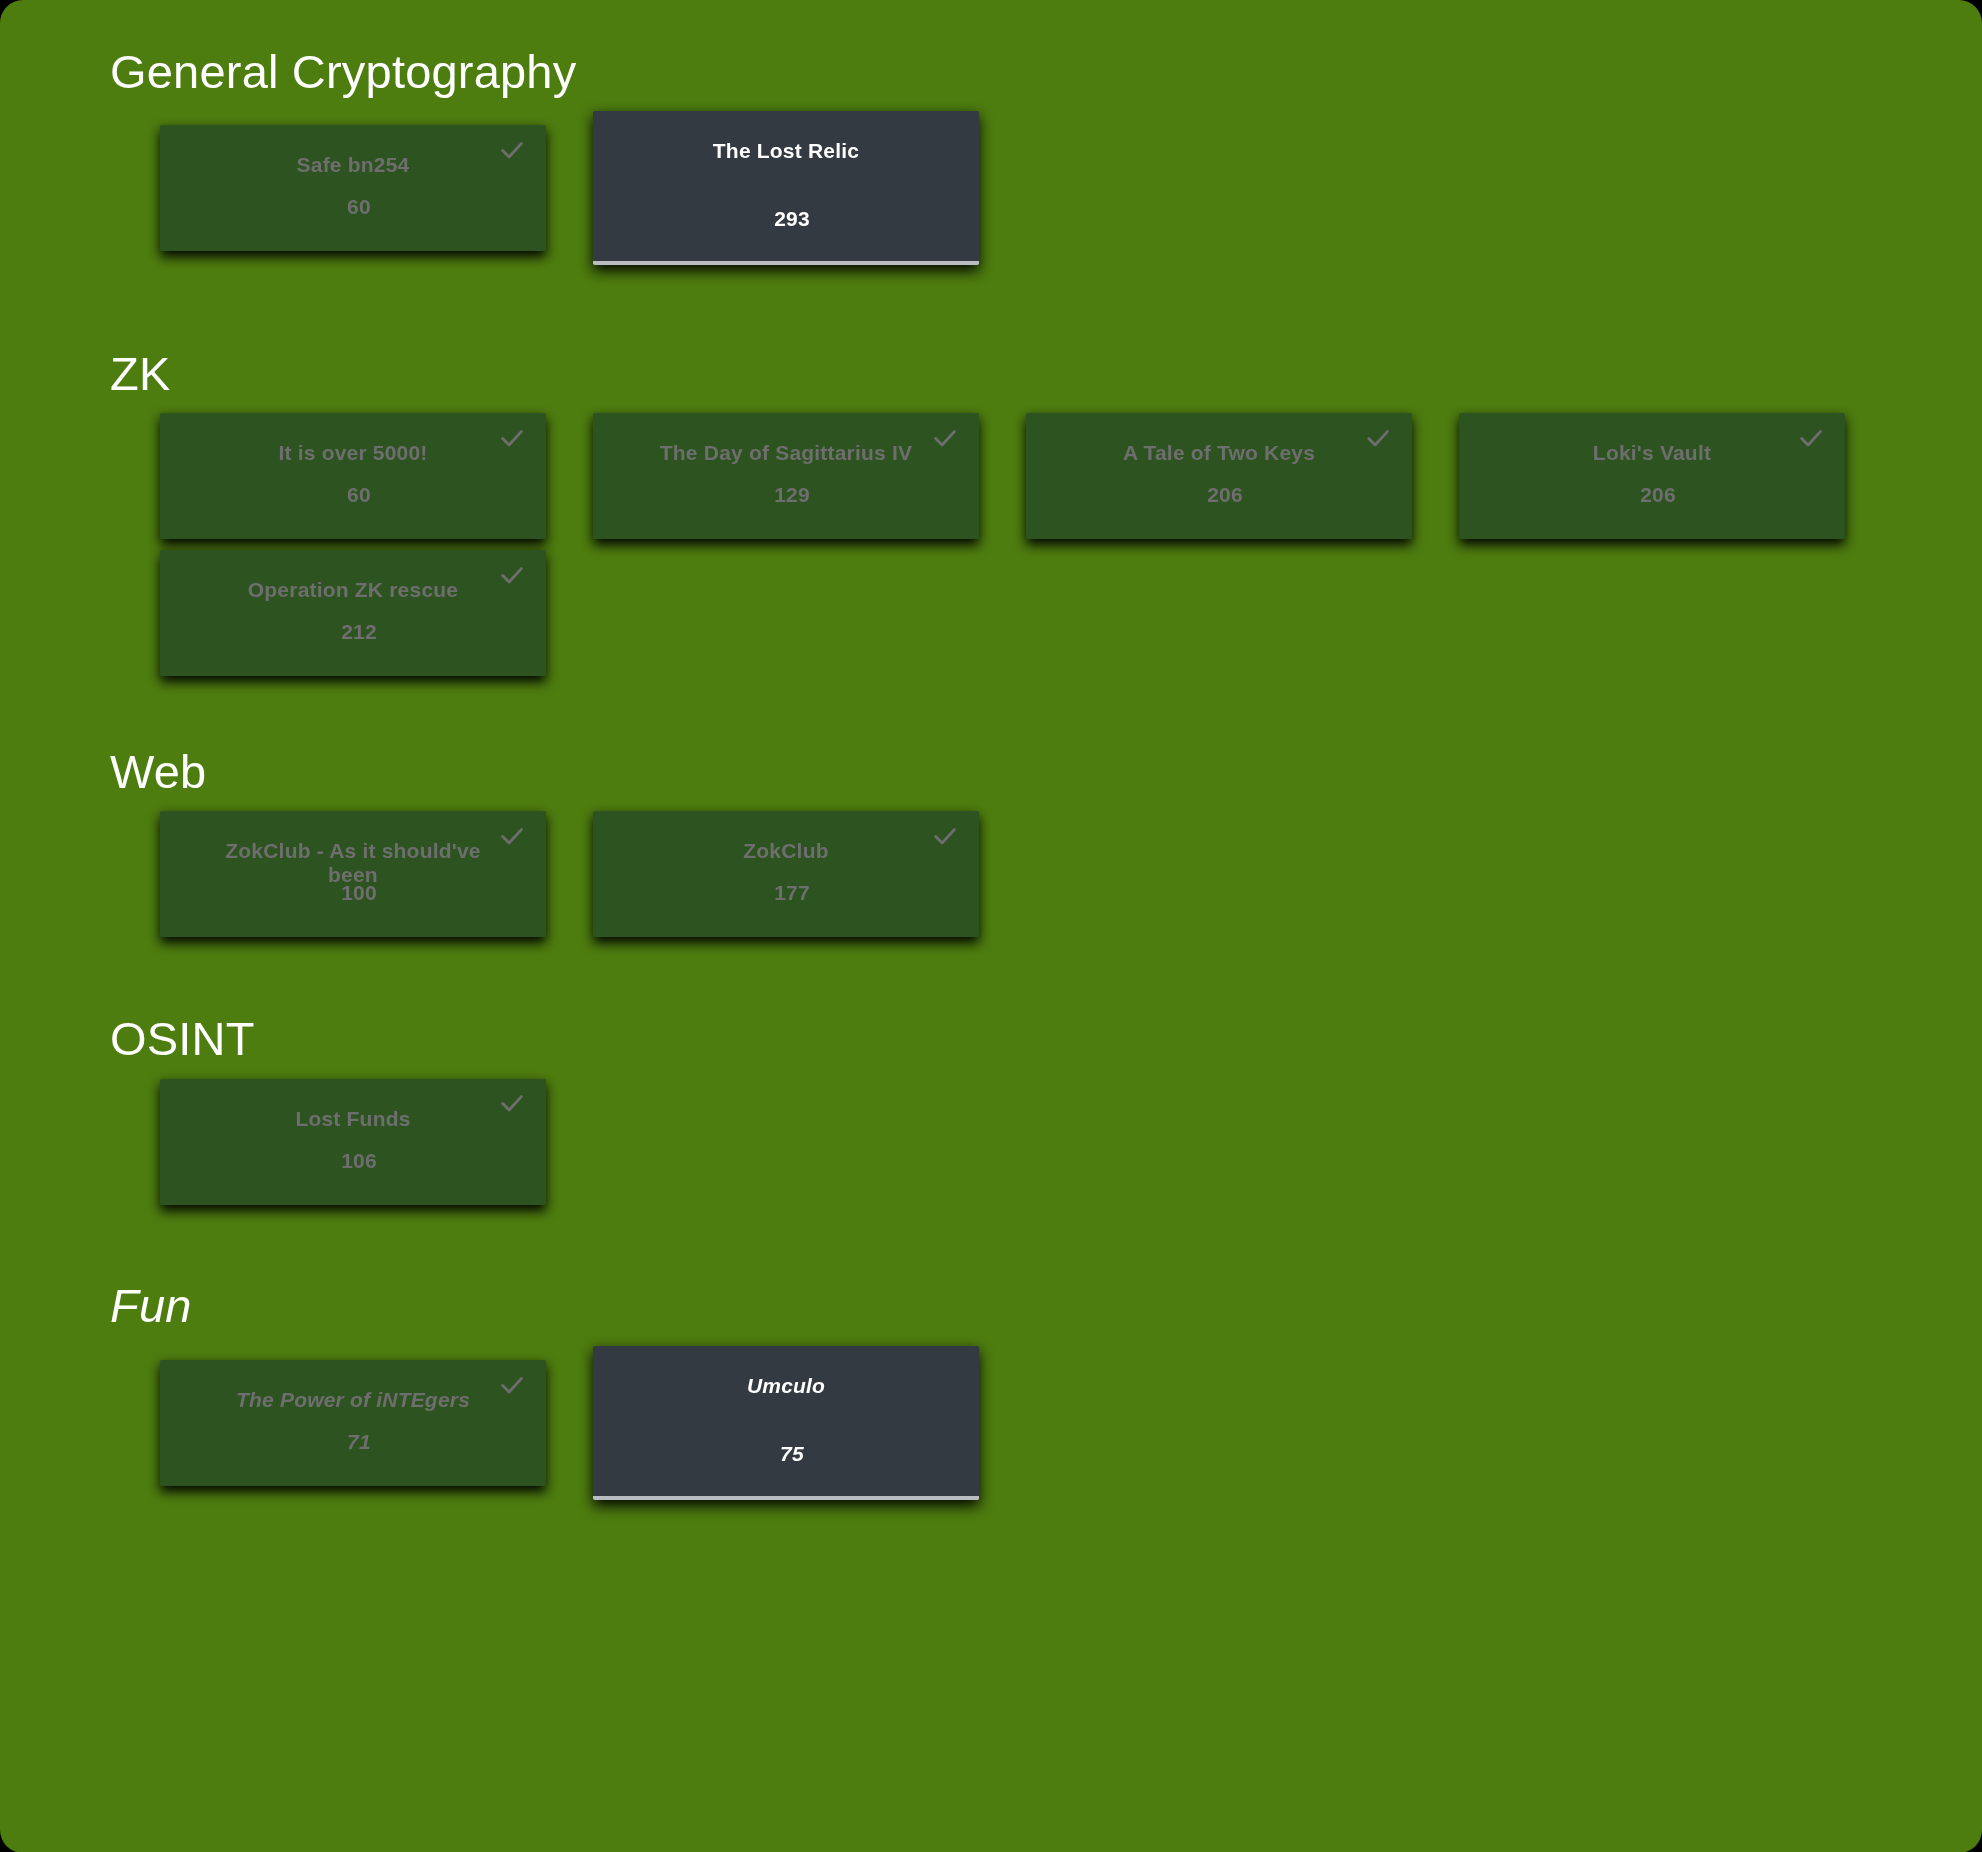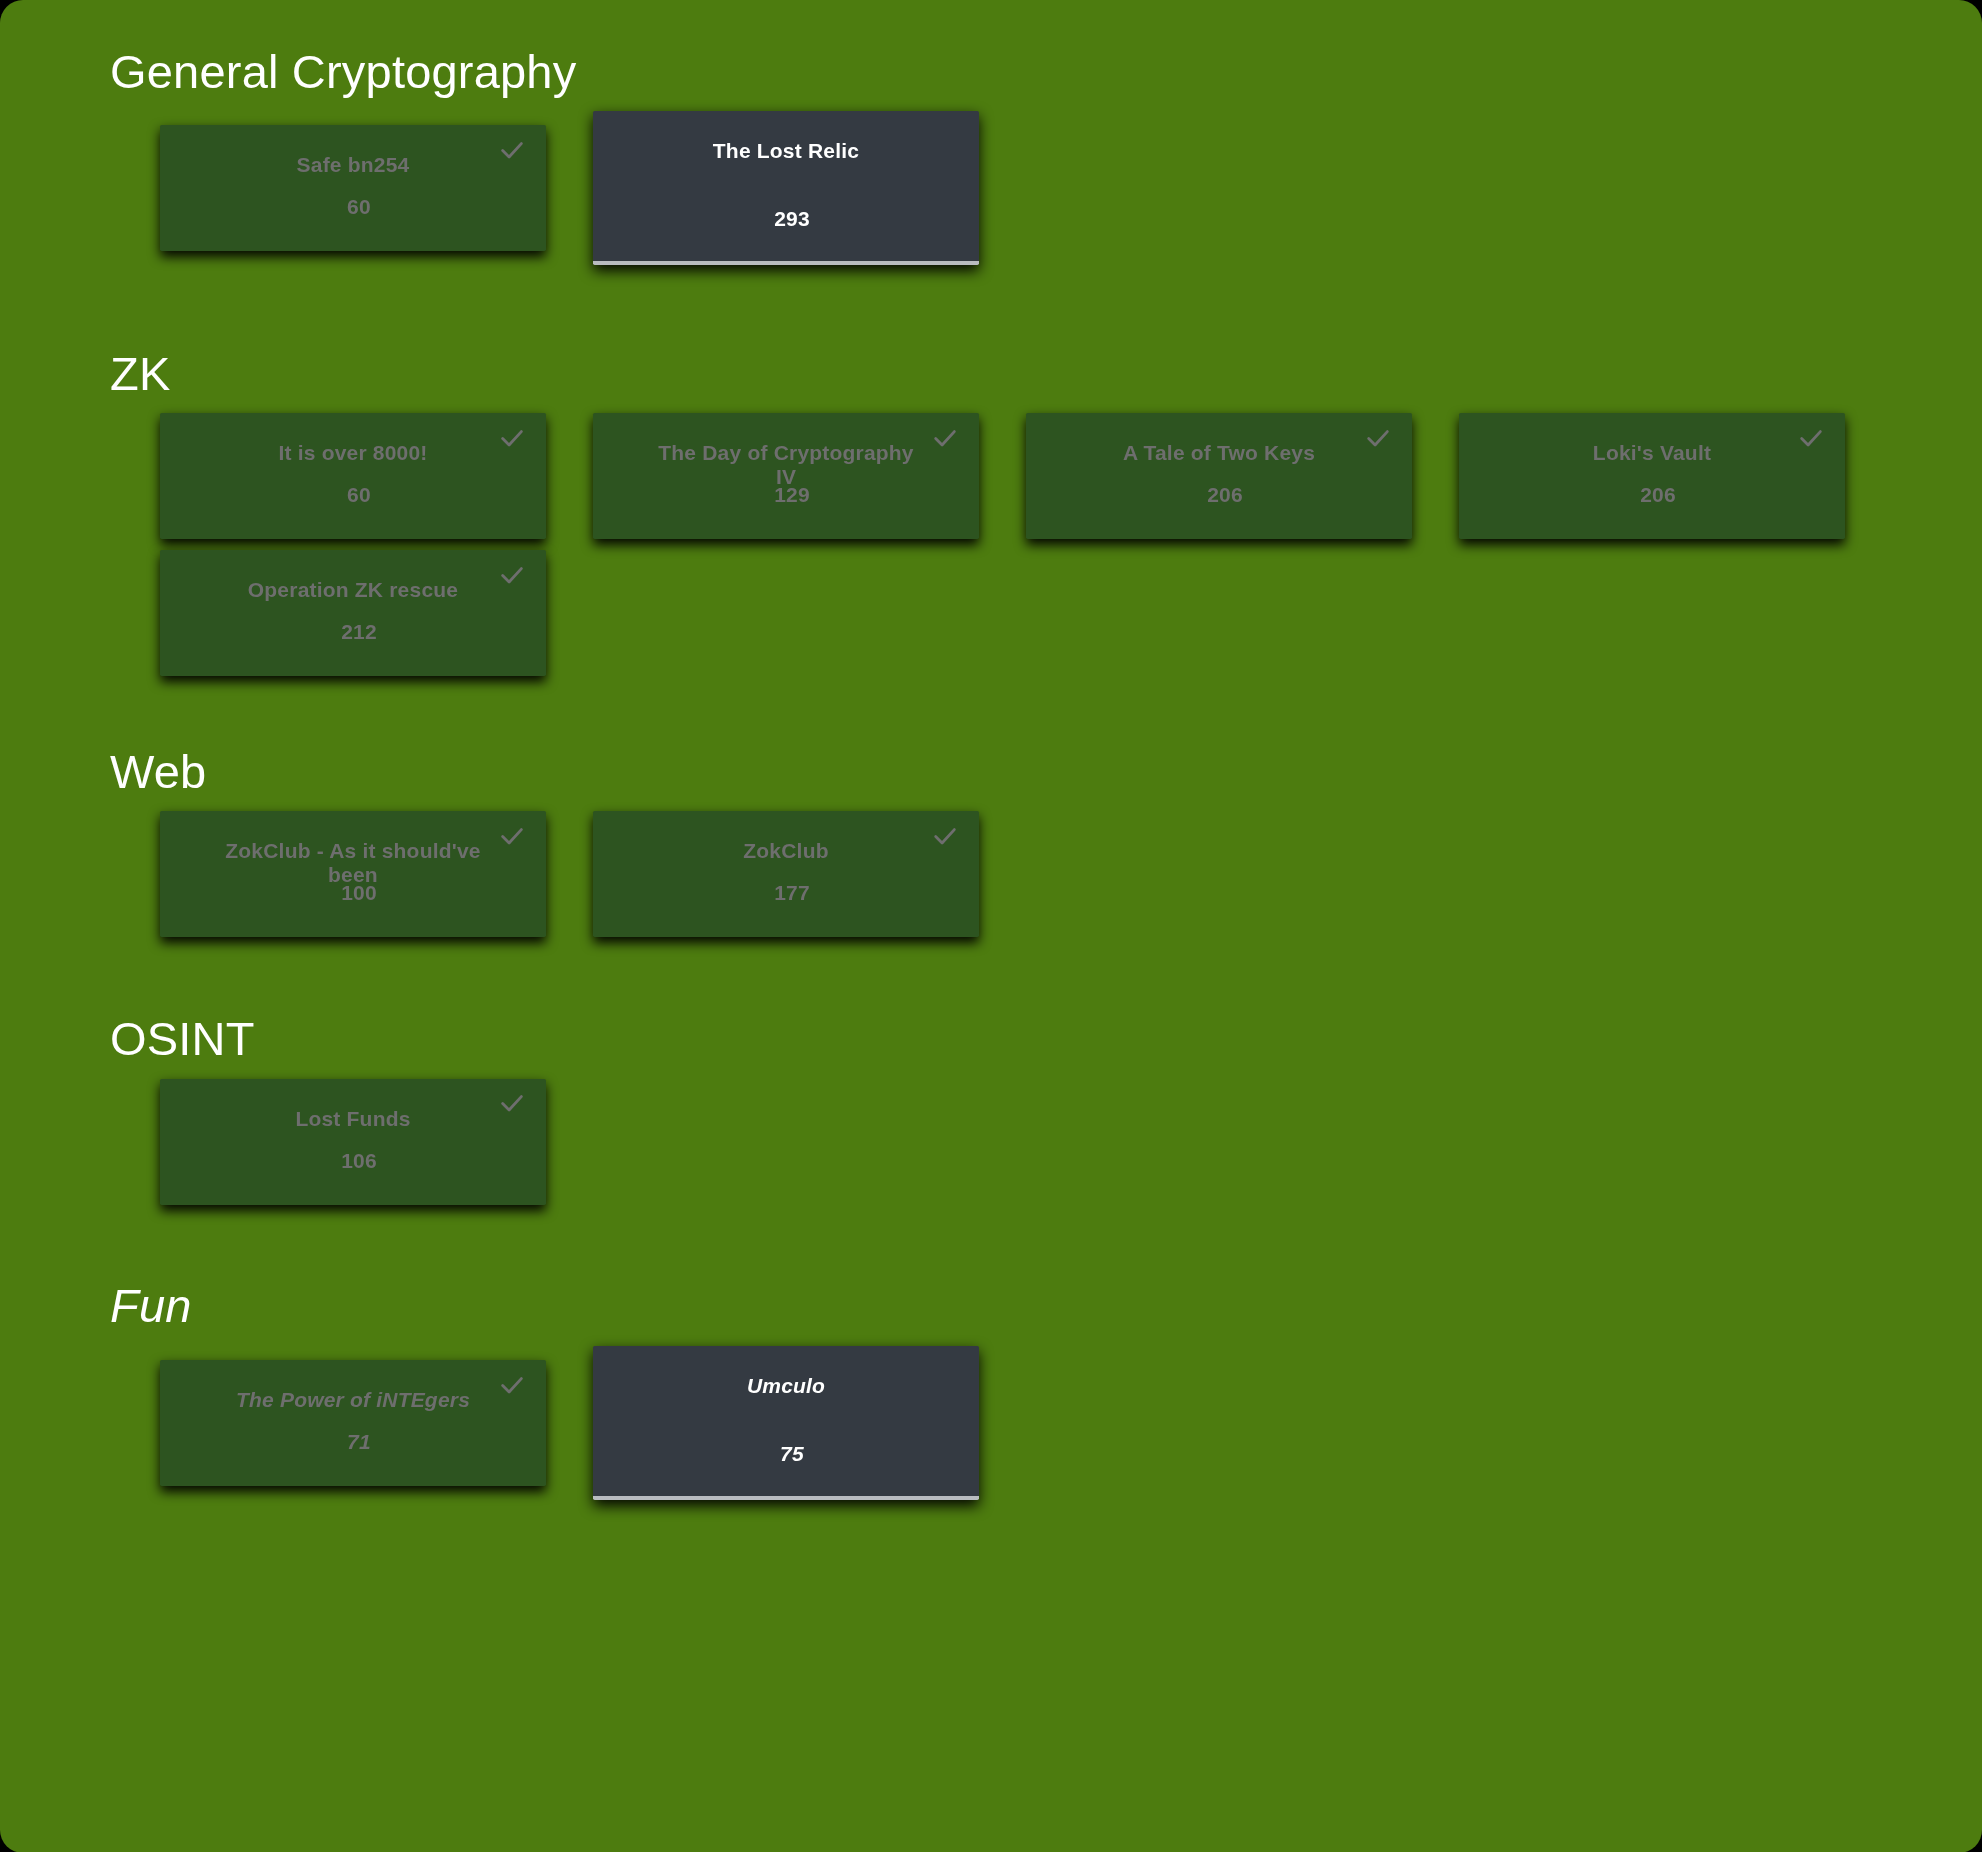--- a/index.html
+++ b/index.html
@@ -153,30 +153,30 @@
     </div>
     <div class="category" data-cat="1">
       <div class="cat-title">ZK</div>
       <div class="cat-row">
         <div class="card solved">
           <span class="check-icon">
             <svg viewBox="0 0 24 24" fill="none" stroke="#6e6e6e" stroke-width="2.4" stroke-linecap="round" stroke-linejoin="round">
               <polyline points="4,12.5 9.5,18 20,6.5"></polyline>
             </svg>
           </span>
-          <div class="card-title">It is over 8000!</div>
+          <div class="card-title">It is over 5000!</div>
           <div class="card-points">60</div>
         </div>
         <div class="card solved">
           <span class="check-icon">
             <svg viewBox="0 0 24 24" fill="none" stroke="#6e6e6e" stroke-width="2.4" stroke-linecap="round" stroke-linejoin="round">
               <polyline points="4,12.5 9.5,18 20,6.5"></polyline>
             </svg>
           </span>
-          <div class="card-title">The Day of Cryptography IV</div>
+          <div class="card-title">The Day of Sagittarius IV</div>
           <div class="card-points">129</div>
         </div>
         <div class="card solved">
           <span class="check-icon">
             <svg viewBox="0 0 24 24" fill="none" stroke="#6e6e6e" stroke-width="2.4" stroke-linecap="round" stroke-linejoin="round">
               <polyline points="4,12.5 9.5,18 20,6.5"></polyline>
             </svg>
           </span>
           <div class="card-title">A Tale of Two Keys</div>
           <div class="card-points">206</div>

